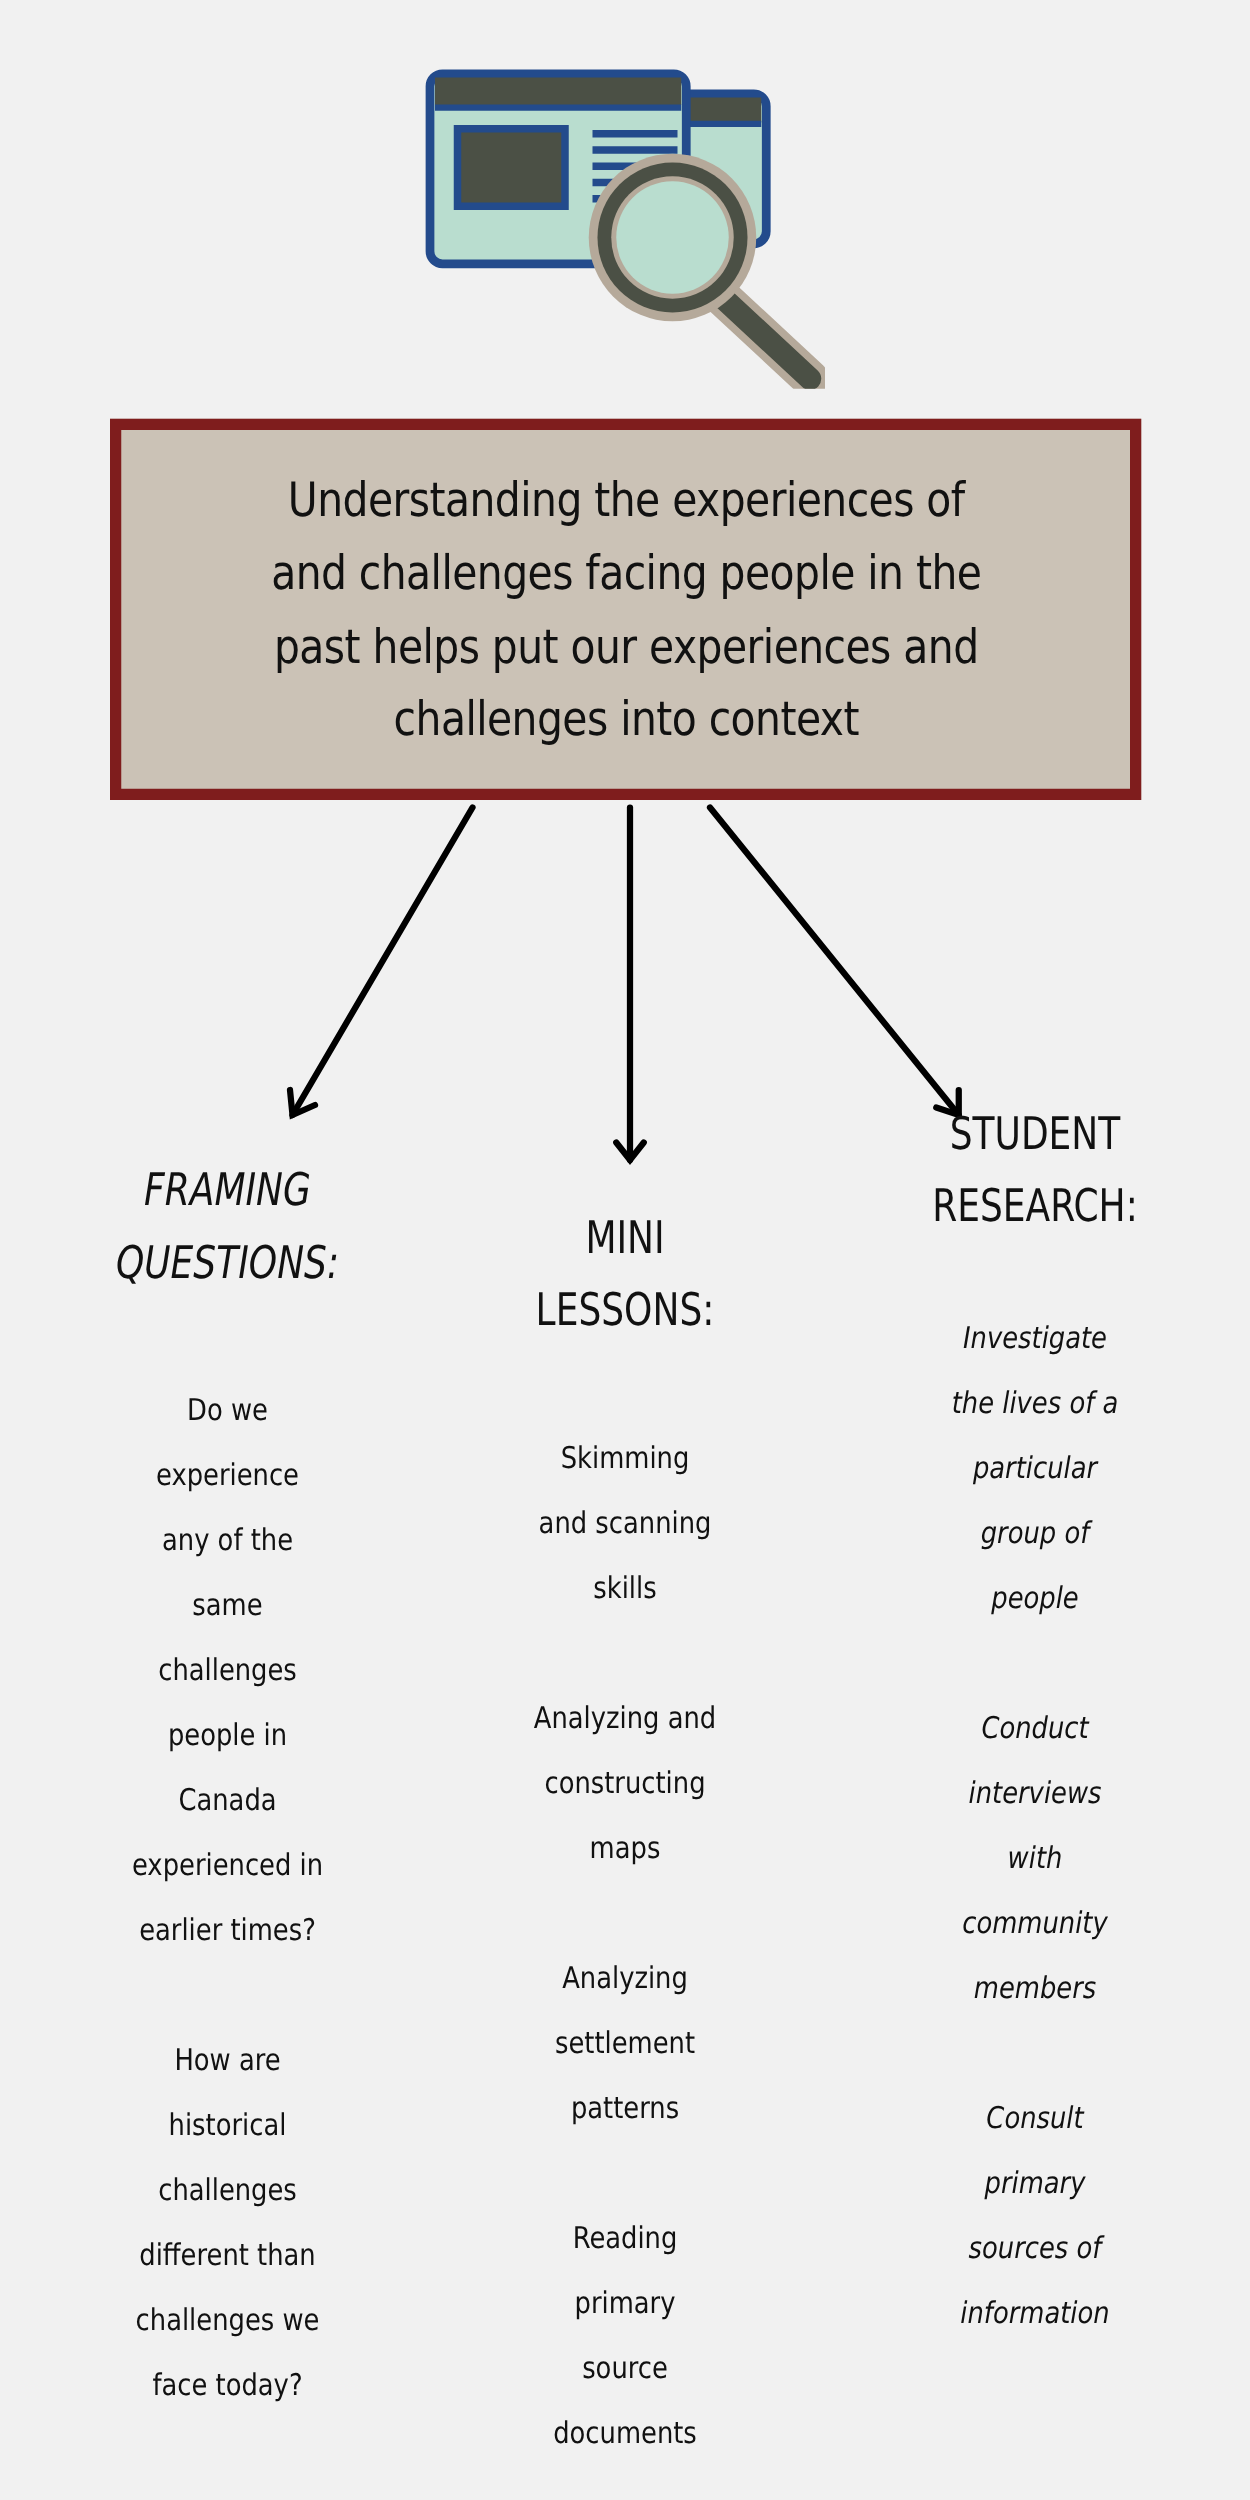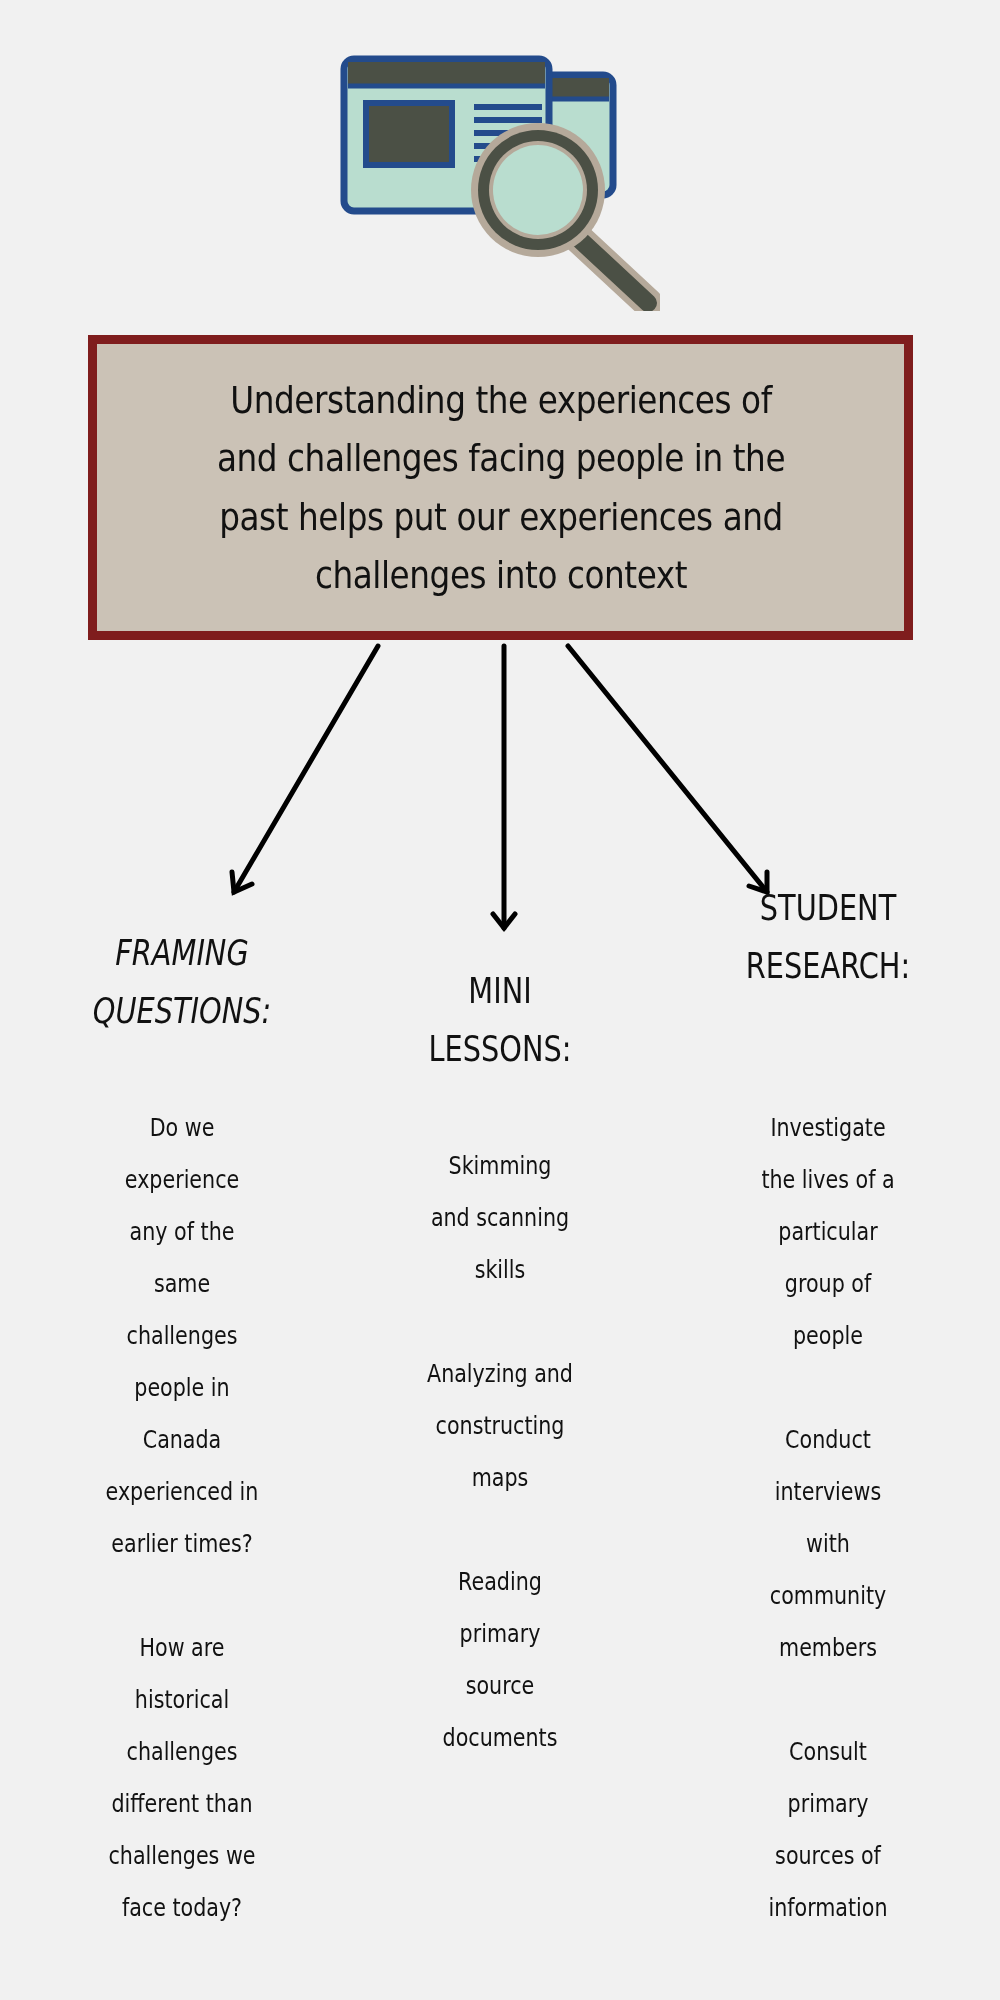--- a/index.html
+++ b/index.html
@@ -129,28 +129,33 @@
     <span class="line">Skimming</span>
     <span class="line">and scanning</span>
     <span class="line">skills</span>
   </div>
   <div class="item">
     <span class="line">Analyzing and</span>
     <span class="line">constructing</span>
     <span class="line">maps</span>
   </div>
   <div class="item">
+    <span class="line">Analyzing</span>
+    <span class="line">settlement</span>
+    <span class="line">patterns</span>
+  </div>
+  <div class="item">
     <span class="line">Reading</span>
     <span class="line">primary</span>
     <span class="line">source</span>
     <span class="line">documents</span>
   </div>
 </div>
 
-<div class="col" style="left:678px; width:300px; top:1102px;">
+<div class="col" style="left:678px; width:300px; top:1044px;font-style:italic;">
   <div class="item">
     <span class="line">Investigate</span>
     <span class="line">the lives of a</span>
     <span class="line">particular</span>
     <span class="line">group of</span>
     <span class="line">people</span>
   </div>
   <div class="item">
     <span class="line">Conduct</span>
     <span class="line">interviews</span>

